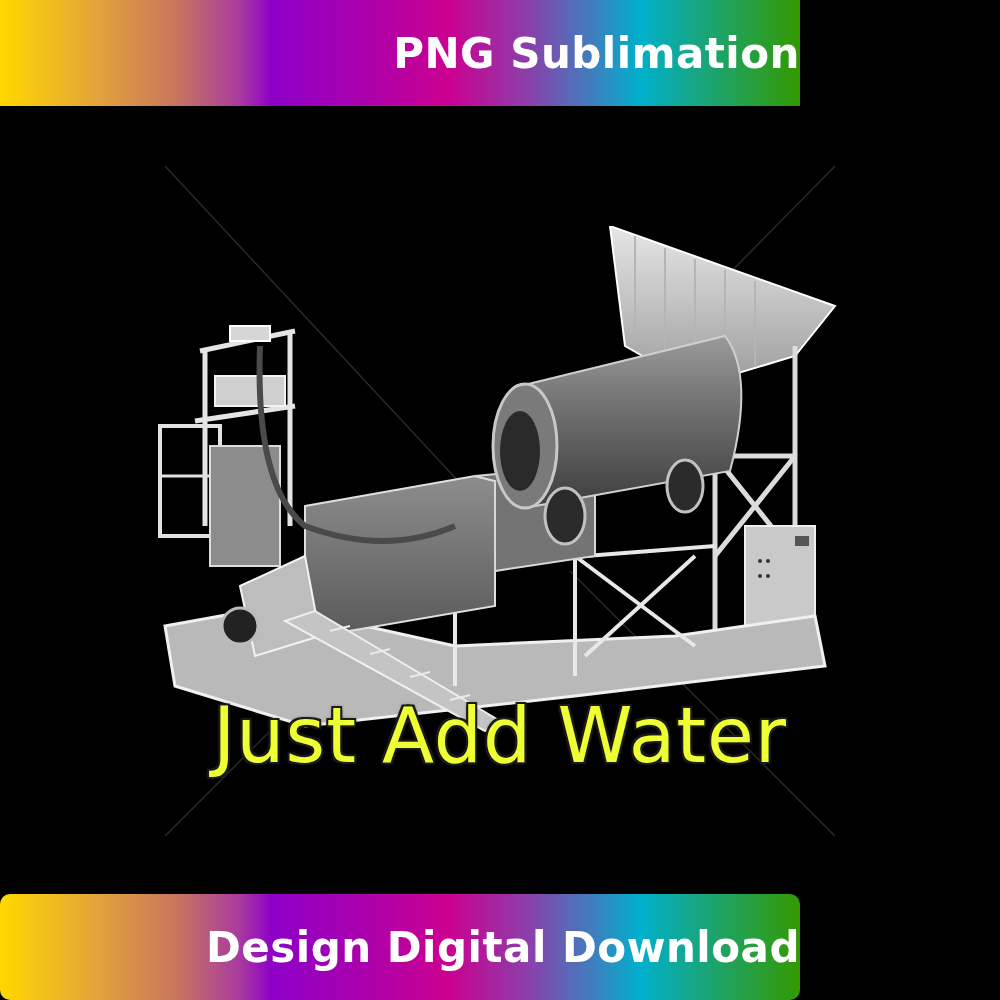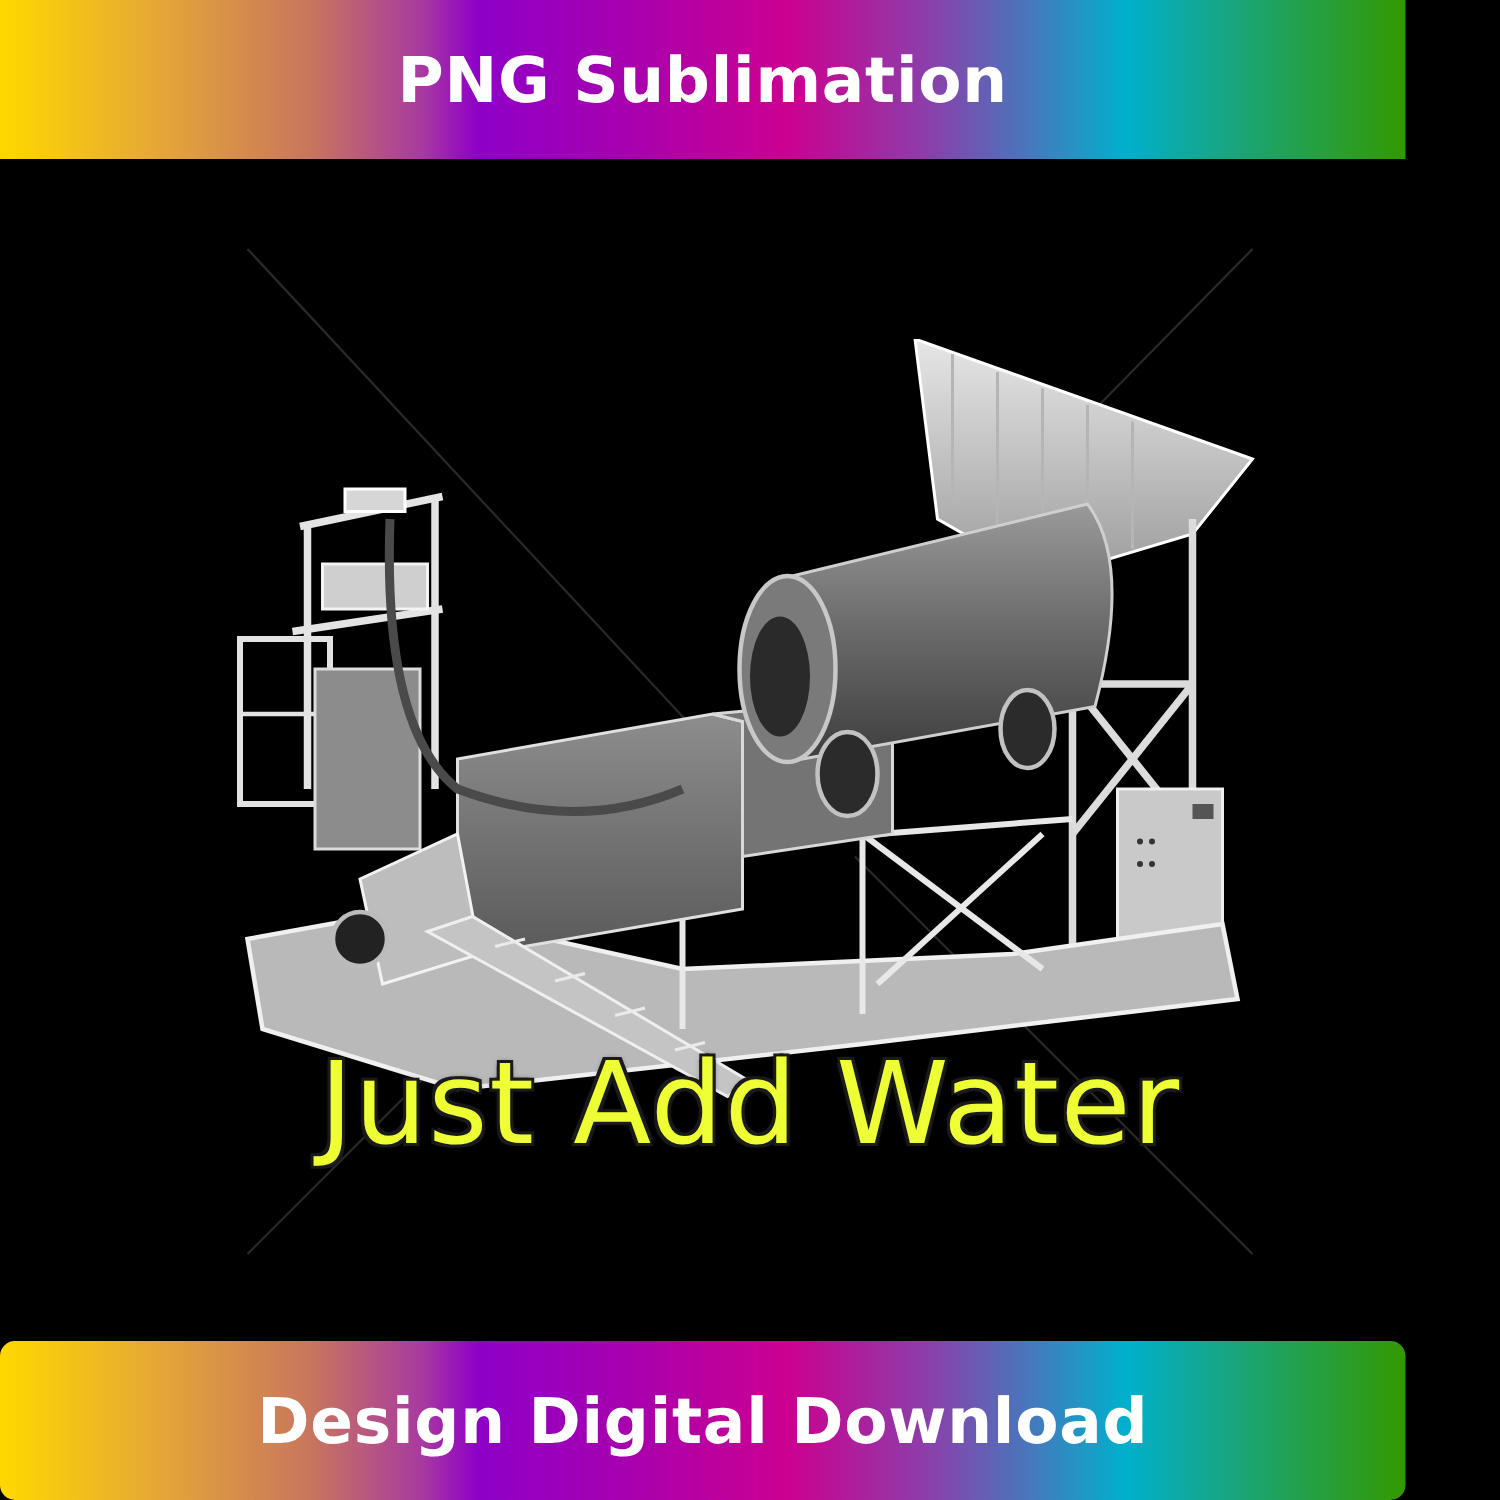--- a/index.html
+++ b/index.html
@@ -1,19 +1,19 @@
 <!DOCTYPE html>
 <html><head>
 <meta charset="utf-8">
 <style>
   html, body { margin: 0; padding: 0; }
   body { width: 1000px; height: 1000px; background: #000; overflow: hidden; position: relative; font-family: "DejaVu Sans", sans-serif; }
   .banner {
-    position: absolute; left: 0; width: 937px;
-    display: flex; align-items: center; justify-content: center;
+    position: absolute; left: 0; width: 800px;
+    display: flex; align-items: center; justify-content: flex-end;
     background: linear-gradient(90deg, #FFD800 0%, #E3A43A 12%, #C8765E 22%, #A83AA0 30%, #8E00C8 34%, #A600B0 44%, #CC0090 56%, #8B3FAA 66%, #3F7EBE 74%, #00B0CC 80%, #1AA57A 88%, #339900 100%);
   }
   .banner-top { top: 0; height: 106px; }
   .banner-bottom { top: 894px; height: 106px; border-radius: 10px; }
   .banner-text {
     color: #fff; font-family: "DejaVu Sans", sans-serif; font-weight: bold;
     font-size: 42px; letter-spacing: 0.5px;
   }
   .canvas { position: absolute; top: 106px; left: 0; width: 808px; height: 788px; background: #000; border-radius: 10px; }
   .watermark { position: absolute; top: 0; left: 0; width: 1000px; height: 788px; }

